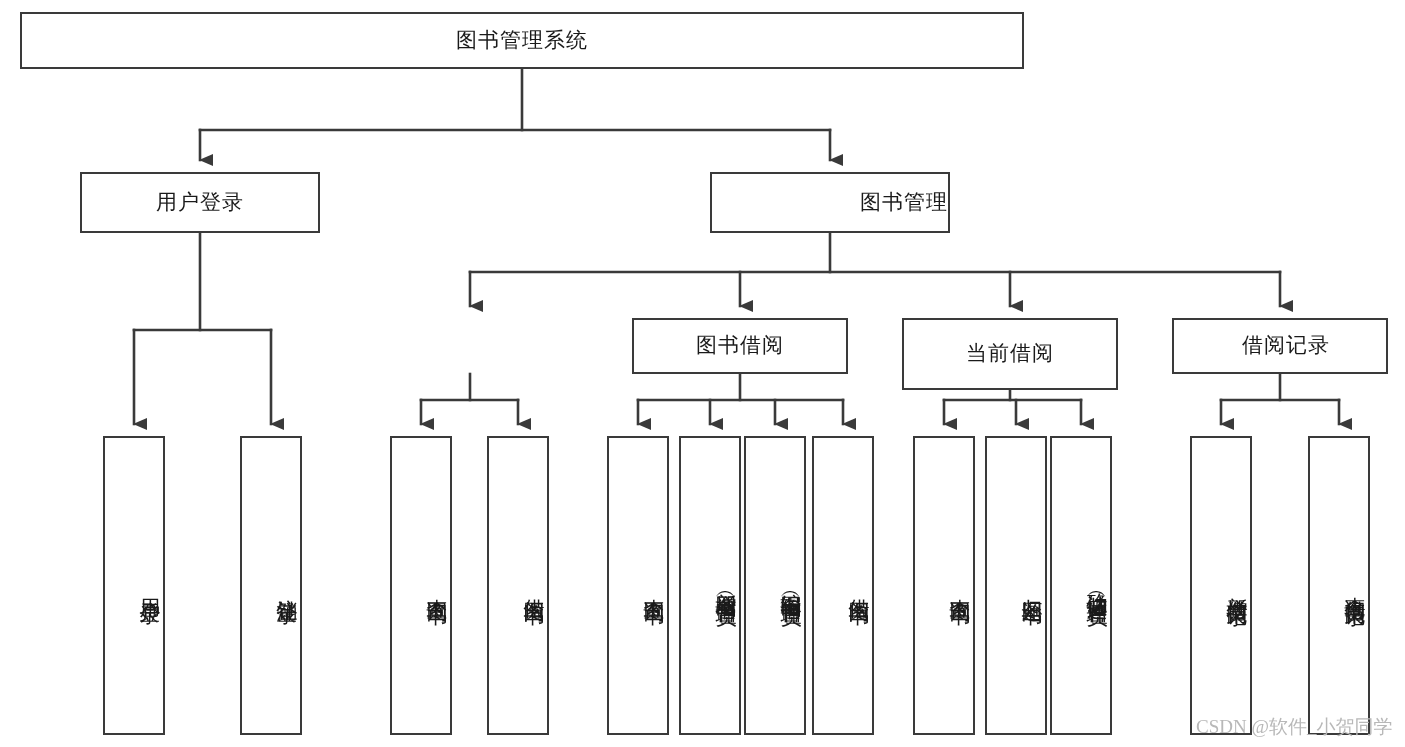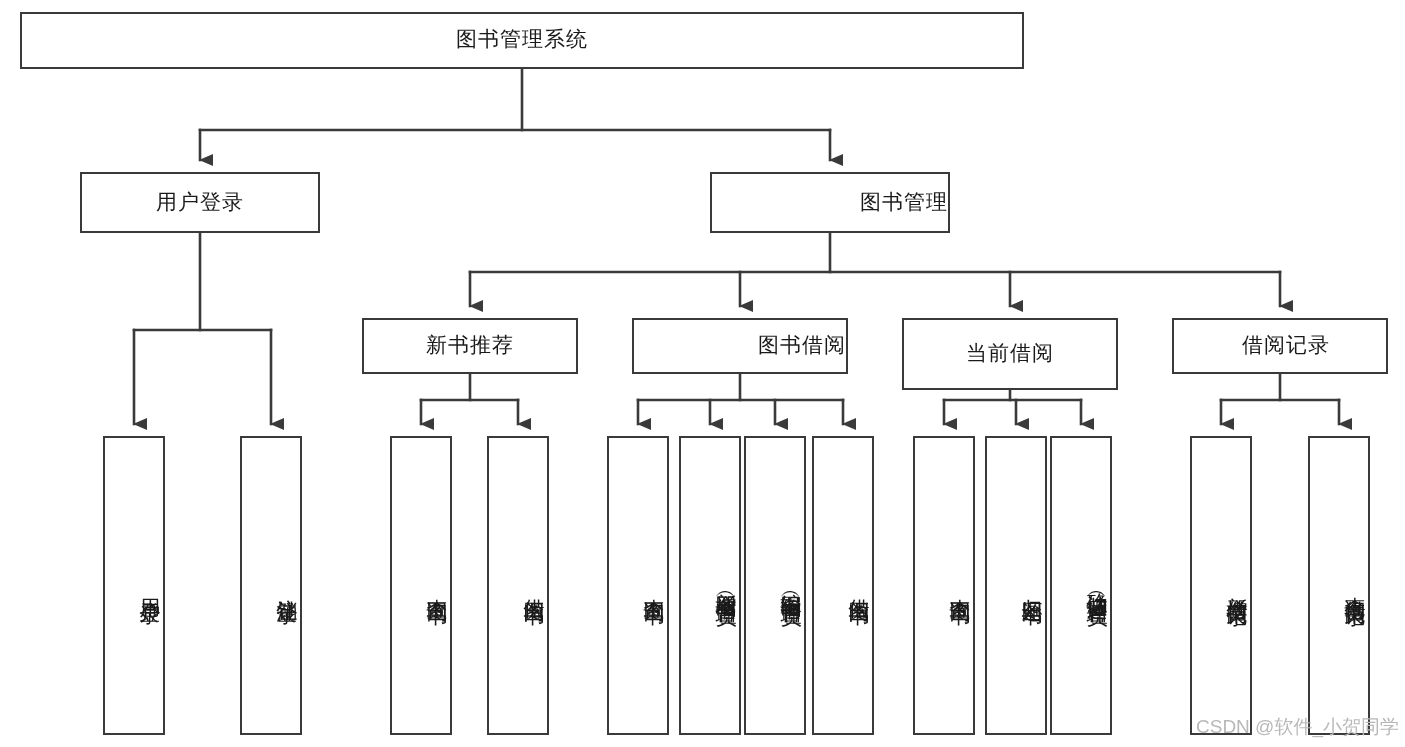--- a/index.html
+++ b/index.html
@@ -63,21 +63,21 @@
     display: block;
   }
   .watermark {
     position: absolute;
     left: 1196px;
     top: 714px;
     font-size: 19px;
     color: #b8b8b8;
     white-space: nowrap;
     z-index: 5;
-    font-family: Liberation Sans, sans-serif;
+    font-family: Liberation Serif, serif;
   }
 </style>
 </head>
 <body>
 
 <div id="canvas">
 
   <svg id="svg-layer" viewBox="0 0 1405 747" xmlns="http://www.w3.org/2000/svg">
     <defs>
       <marker id="arrow" viewBox="0 0 12 14" refX="6" refY="13" markerWidth="12" markerHeight="14" orient="auto-start-reverse" markerUnits="userSpaceOnUse">
@@ -125,35 +125,32 @@
       <path d="M 1016 400 L 1016 424" marker-end="url(#arrow)"></path>
       <path d="M 1081 400 L 1081 424" marker-end="url(#arrow)"></path>
 
       <path d="M 1280 374 L 1280 400"></path>
       <path d="M 1221 400 L 1339 400"></path>
       <path d="M 1221 400 L 1221 424" marker-end="url(#arrow)"></path>
       <path d="M 1339 400 L 1339 424" marker-end="url(#arrow)"></path>
     </g>
   </svg>
 
-  <div class="node node-h" style="left:20px; top:12px; width:1004px; height:57px;font-family:Liberation Mono, monospace;">
+  <div class="node node-h" style="left:20px; top:12px; width:1004px; height:57px;">
     <span>图书管理系统</span>
   </div>
 
   <div class="node node-h" style="left:80px; top:172px; width:240px; height:61px;">
     <span>用户登录</span>
   </div>
   <div class="node node-h" style="left:710px; top:172px; width:240px; height:61px;justify-content:flex-end;">
     <span>图书管理</span>
   </div>
 
-  <div class="node node-h" style="left:362px; top:318px; width:216px; height:56px;">
-    <span>新书推荐</span>
-  </div>
-  <div class="node node-h" style="left:632px; top:318px; width:216px; height:56px;justify-content:flex-end;">
+  <div class="node node-h" style="left:632px; top:318px; width:216px; height:56px;">
     <span>图书借阅</span>
   </div>
   <div class="node node-h" style="left:902px; top:318px; width:216px; height:72px;">
     <span>当前借阅</span>
   </div>
   <div class="node node-h" style="left:1172px; top:318px; width:216px; height:56px;padding-left:12px;">
     <span>借阅记录</span>
   </div>
 
   <div class="node node-v" style="left:103px; top:436px; width:62px; height:299px;">

